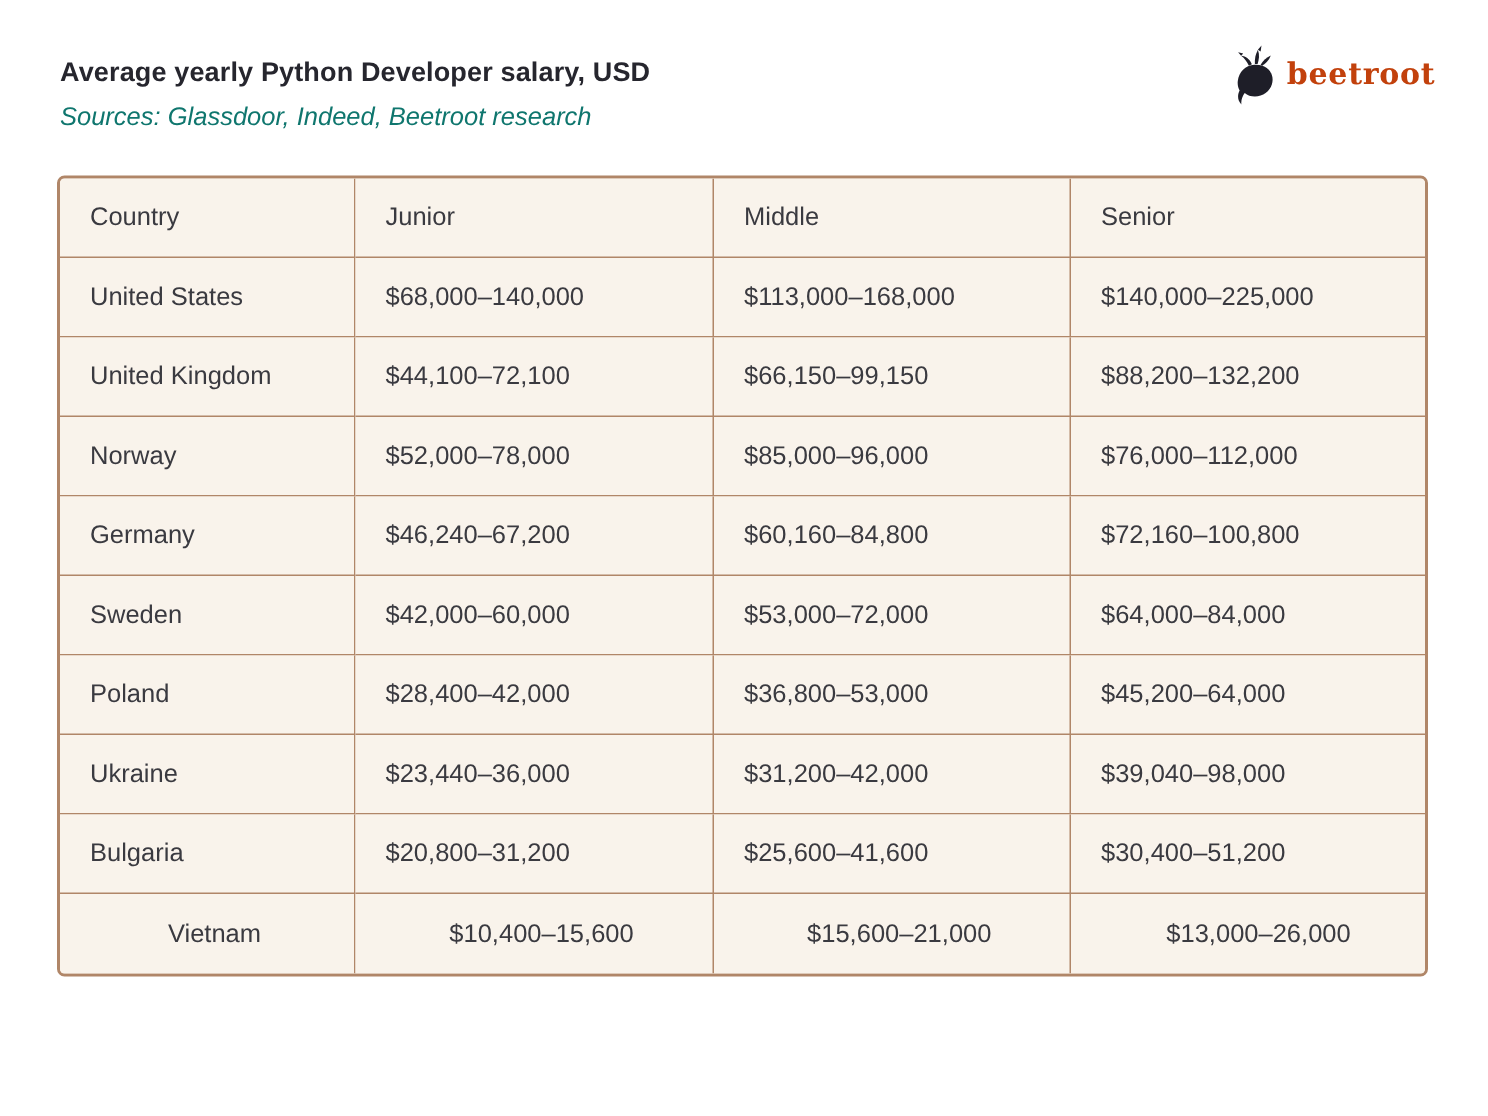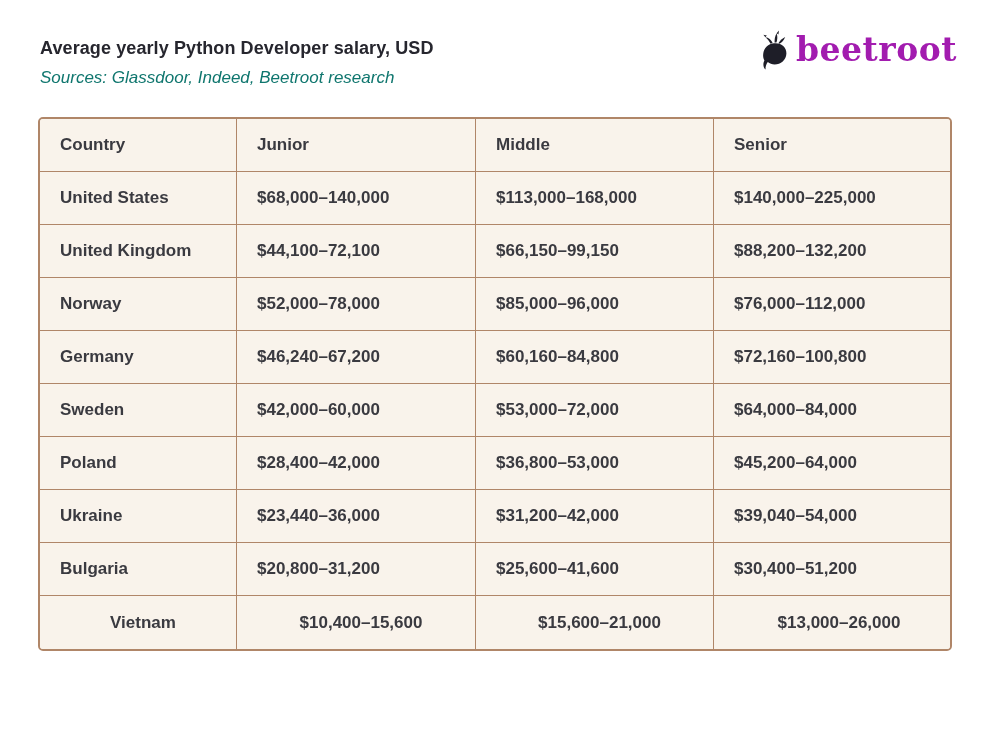--- a/index.html
+++ b/index.html
@@ -26,22 +26,22 @@
     font-style: italic;
     color: #0f766e;
   }
 
   
   .logo { position: absolute; right: 35px; top: 27px; display: flex; align-items: center; gap: 4px; }
   .logo-icon { width: 36px; height: 44px; display: block; }
   .logo-text {
     font-family: "DejaVu Serif", "Liberation Serif", serif;
     font-weight: 700;
-    font-size: 33px;
-    color: #a21caf;
+    font-size: 20px;
+    color: #c2410c;
     letter-spacing: 0.5px;
   }
 
   
   .table-wrap {
     position: absolute;
     left: 38px;
     top: 117px;
     width: 914px;
     border: 2px solid #b08668;
@@ -58,21 +58,21 @@
   col.c-country { width: 197px; }
   col.c-junior  { width: 239px; }
   col.c-middle  { width: 238px; }
   col.c-senior  { width: 240px; }
   th, td {
     height: 53px;
     padding: 0 10px 0 20px;
     vertical-align: middle;
     text-align: left;
     font-size: 17px;
-    font-weight: 700;
+    font-weight: 400;
     color: #3a3a40;
     background: #f9f3eb;
     border-right: 1.5px solid #b08668;
     border-bottom: 1.5px solid #b08668;
     white-space: nowrap;
     overflow: hidden;
     margin-top: 44px;
   }
   th:last-child, td:last-child { border-right: none; }
   tr:last-child td { border-bottom: none; text-align: center; }
@@ -160,21 +160,21 @@
           <tr>
             <td>Poland</td>
             <td>$28,400–42,000</td>
             <td>$36,800–53,000</td>
             <td>$45,200–64,000</td>
           </tr>
           <tr>
             <td>Ukraine</td>
             <td>$23,440–36,000</td>
             <td>$31,200–42,000</td>
-            <td>$39,040–54,000</td>
+            <td>$39,040–98,000</td>
           </tr>
           <tr>
             <td>Bulgaria</td>
             <td>$20,800–31,200</td>
             <td>$25,600–41,600</td>
             <td>$30,400–51,200</td>
           </tr>
           <tr>
             <td>Vietnam</td>
             <td>$10,400–15,600</td>

